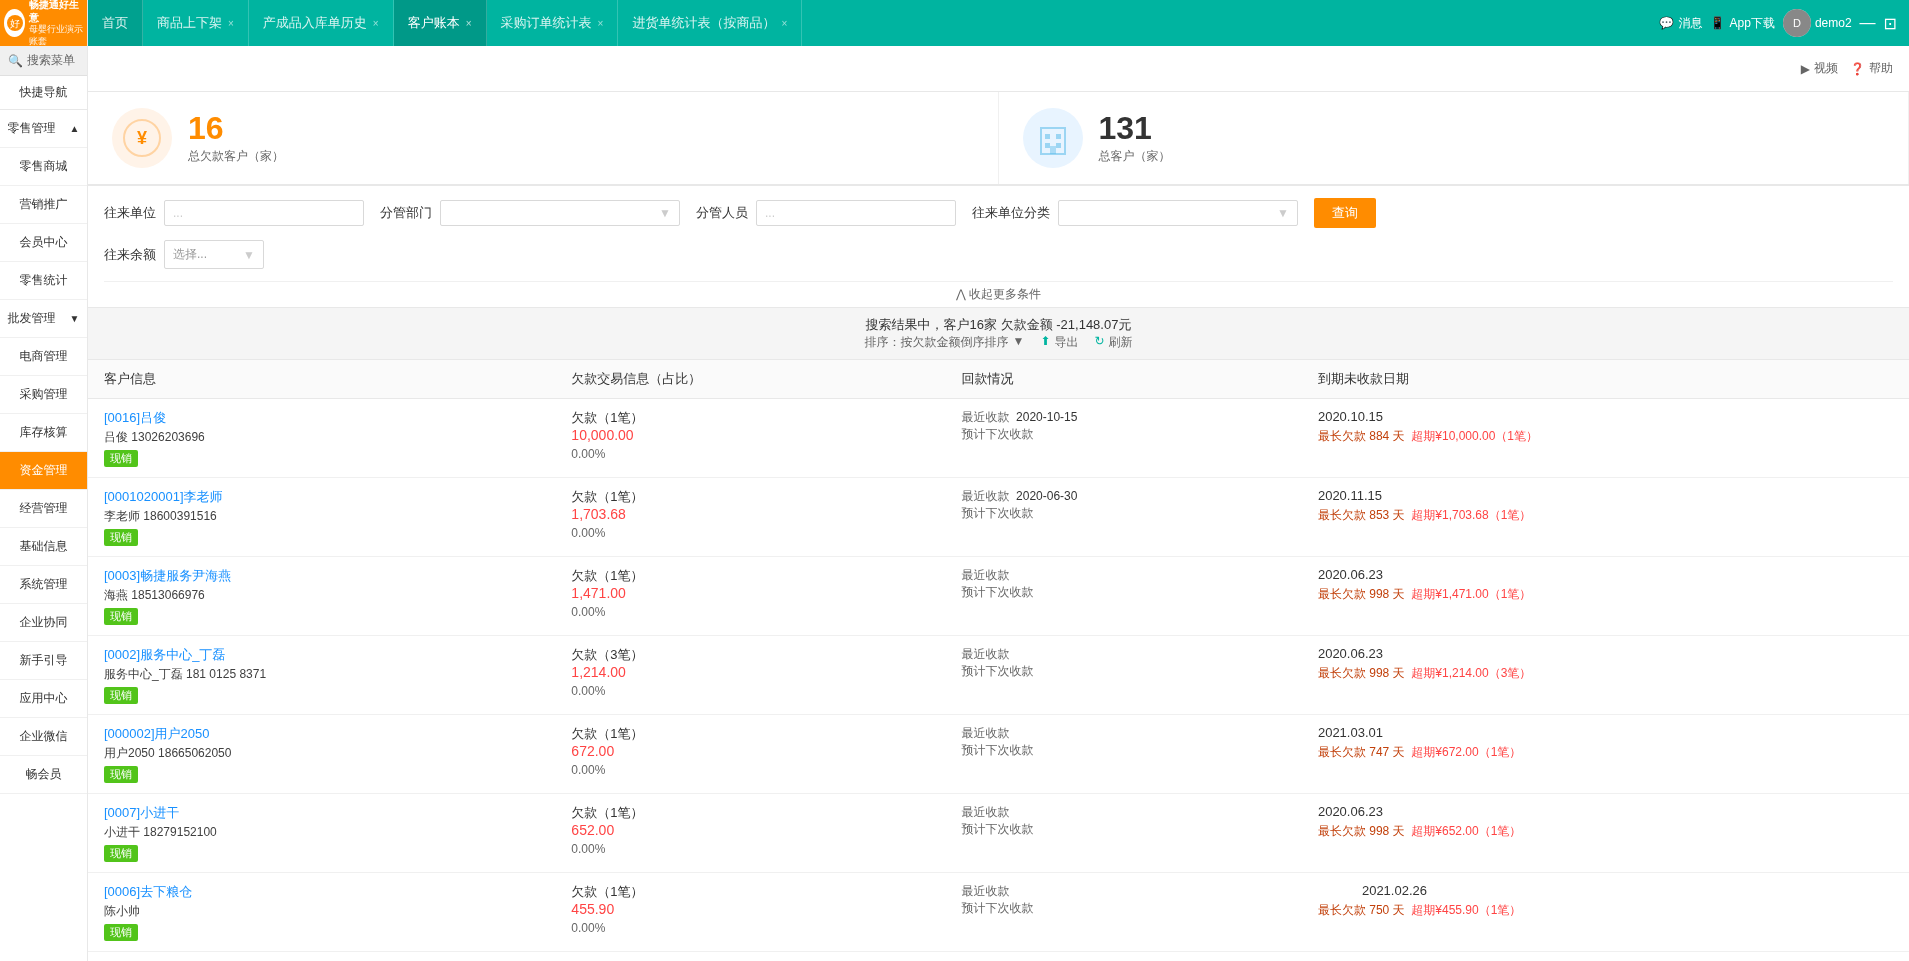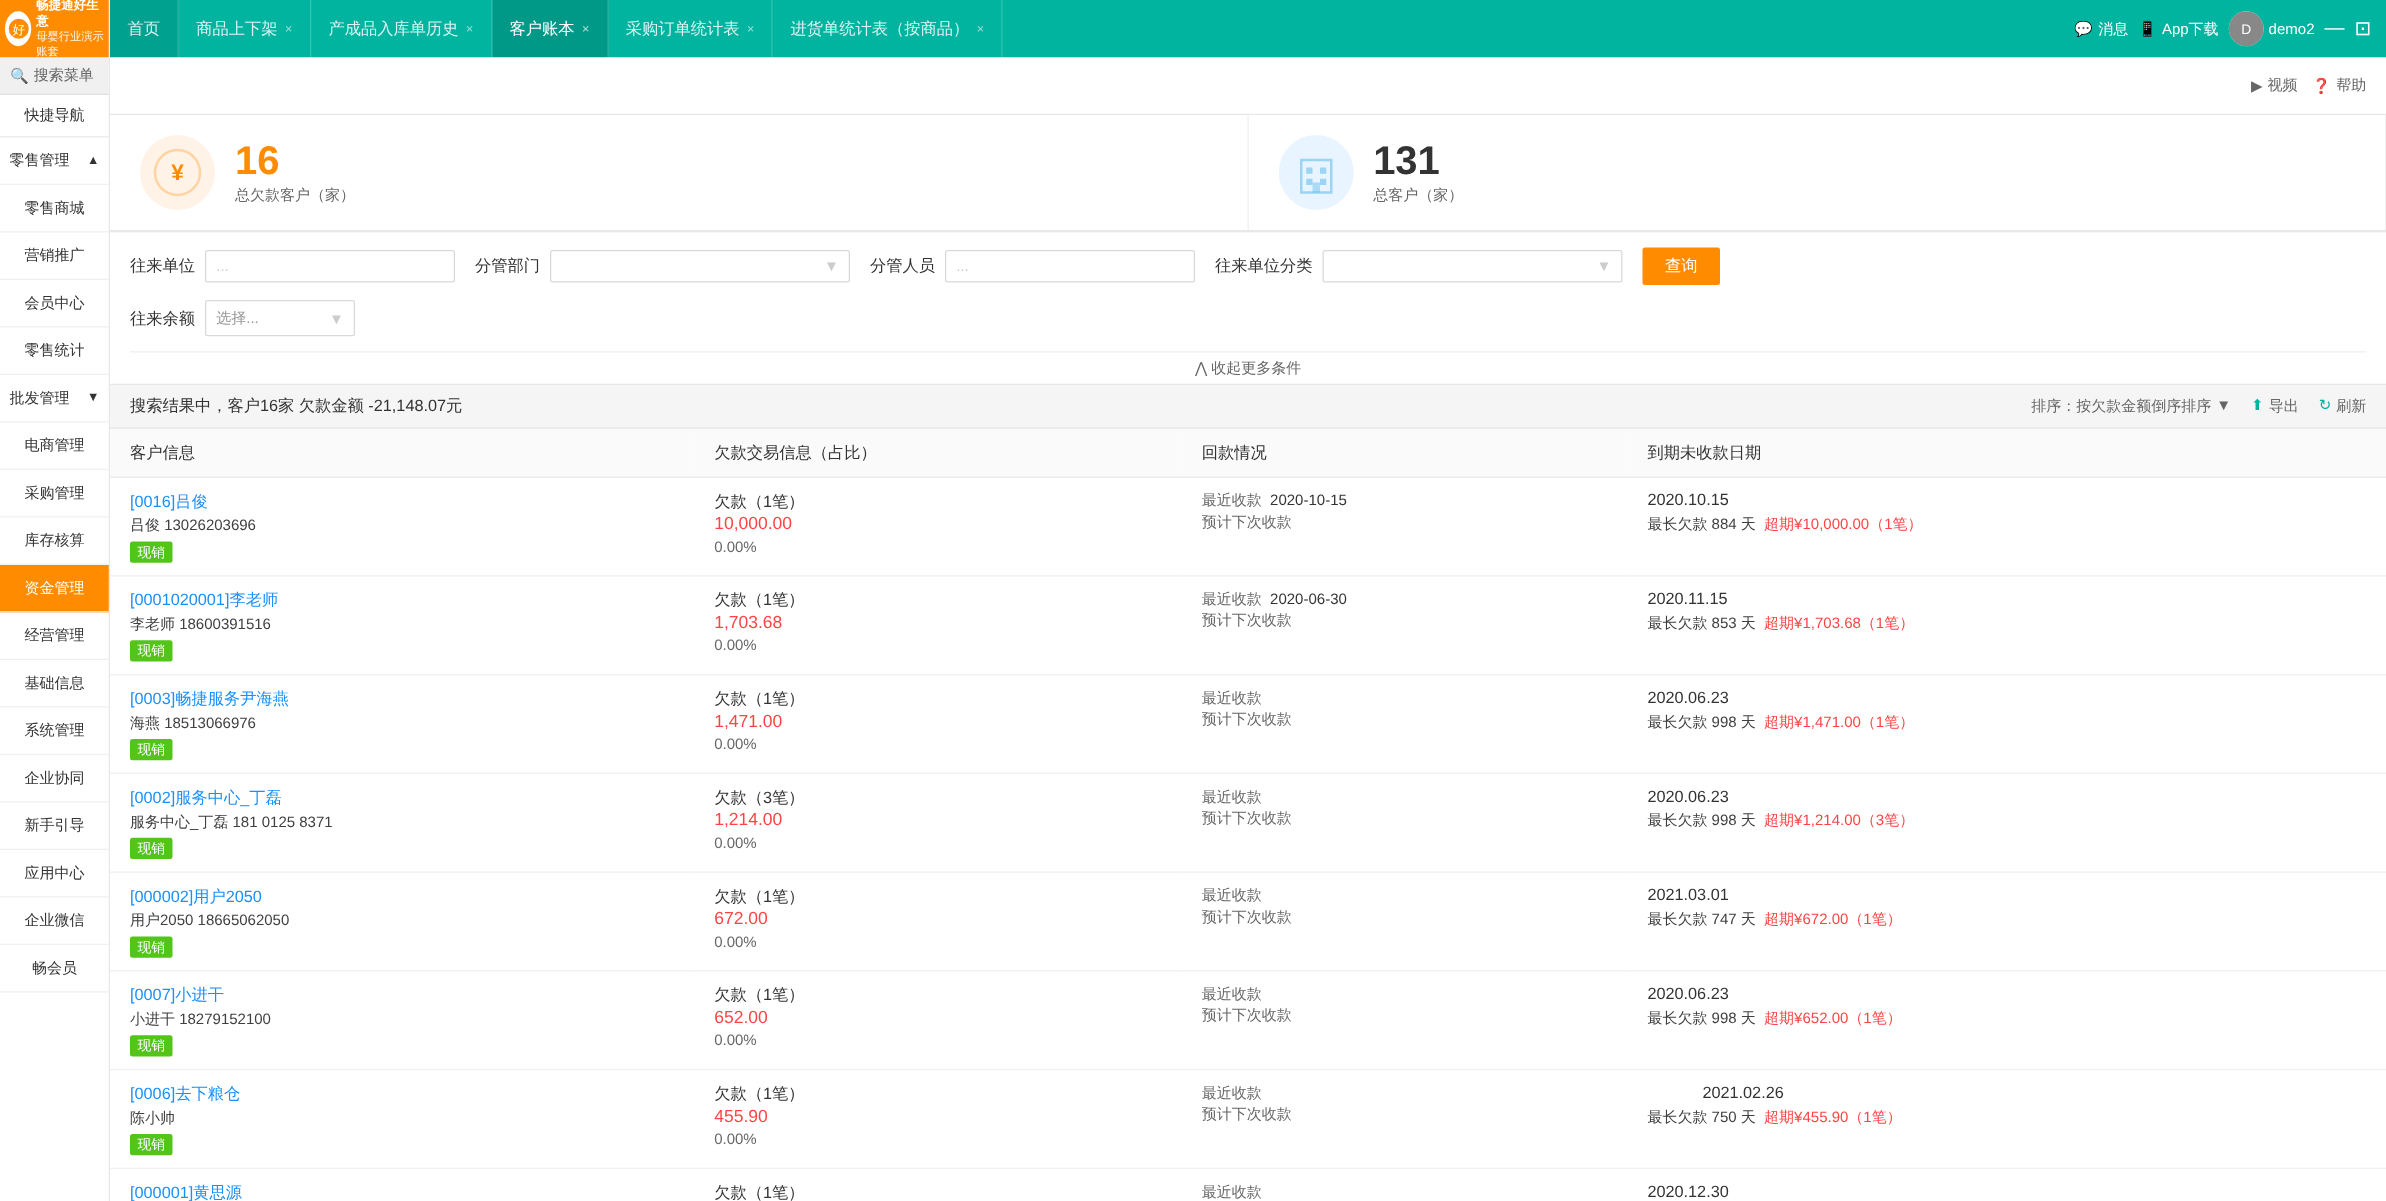--- a/index.html
+++ b/index.html
@@ -46,45 +46,45 @@
     .stat-number.black { color: #333; font-weight: 900; }
     .stat-label { font-size: 12px; color: #666; margin-top: 4px; }
 
     
     .filter-area { background: white; padding: 12px 16px 0; flex-shrink: 0; border-bottom: 1px solid #e8e8e8; }
     .filter-row { display: flex; align-items: center; gap: 16px; margin-bottom: 12px; }
     .filter-item { display: flex; align-items: center; gap: 8px; }
     .filter-label { font-size: 13px; color: #333; white-space: nowrap; }
     .filter-input { border: 1px solid #d9d9d9; border-radius: 2px; padding: 5px 8px; font-size: 12px; color: #333; width: 200px; display: flex; align-items: center; justify-content: space-between; cursor: pointer; background: white; }
     .filter-input.wide { width: 240px; }
-    .filter-select { border: 1px solid #d9d9d9; border-radius: 2px; padding: 5px 8px; font-size: 12px; color: #999; width: 120px; display: flex; align-items: center; justify-content: space-between; cursor: pointer; background: white; }
+    .filter-select { border: 1px solid #d9d9d9; border-radius: 2px; padding: 5px 8px; font-size: 12px; color: #999; width: 100px; display: flex; align-items: center; justify-content: space-between; cursor: pointer; background: white; }
     .search-btn { background: #ff8c00; color: white; border: none; padding: 6px 18px; border-radius: 2px; cursor: pointer; font-size: 13px; }
 
     
-    .results-info { background: #f5f5f5; padding: 8px 16px; display: flex; align-items: center; justify-content: space-between; font-size: 13px; flex-shrink: 0; border-bottom: 1px solid #e8e8e8; }
+    .results-info { background: #f5f5f5; padding: 8px 16px; display: flex; align-items: center; justify-content: space-between; font-size: 13px; flex-shrink: 0; border-bottom: 1px solid #e8e8e8; flex-direction: column; }
     .results-text { color: #333; }
     .results-actions { display: flex; align-items: center; gap: 16px; color: #666; font-size: 12px; }
     .results-action { display: flex; gap: 4px; cursor: pointer; }
 
     
     .table-area { flex: 1; overflow-y: auto; background: white; }
     .data-table { width: 100%; border-collapse: collapse; }
     .data-table thead th { padding: 10px 16px; background: #fafafa; border-bottom: 1px solid #e8e8e8; text-align: left; font-size: 13px; color: #333; font-weight: 500; white-space: nowrap; }
     .data-table tbody tr { border-bottom: 1px solid #f0f0f0; }
     .data-table tbody td { padding: 10px 16px; vertical-align: top; }
     .customer-name { color: #1890ff; cursor: pointer; font-size: 13px; }
     .customer-sub { color: #404040; font-size: 12px; margin-top: 2px; }
     .badge-green { display: inline-block; background: #52c41a; color: white; padding: 1px 6px; border-radius: 2px; font-size: 11px; margin-top: 4px; }
     .debt-amount { color: #ff4444; font-size: 14px; font-weight: 500; }
     .debt-count { color: #333; font-size: 13px; }
     .debt-percent { color: #666; font-size: 12px; margin-top: 4px; }
     .recovery-label { color: #666; font-size: 12px; }
     .recovery-date { color: #333; font-size: 12px; }
     .overdue-link { color: #ff4444; cursor: pointer; font-size: 12px; }
-    .overdue-days { color: #404040; font-size: 12px; }
+    .overdue-days { color: #c2410c; font-size: 12px; }
 
     
     ::-webkit-scrollbar { width: 6px; }
     ::-webkit-scrollbar-track { background: #f1f1f1; }
     ::-webkit-scrollbar-thumb { background: #ccc; border-radius: 3px; }
   </style>
 </head>
 <body>
 
 <div class="sidebar">

